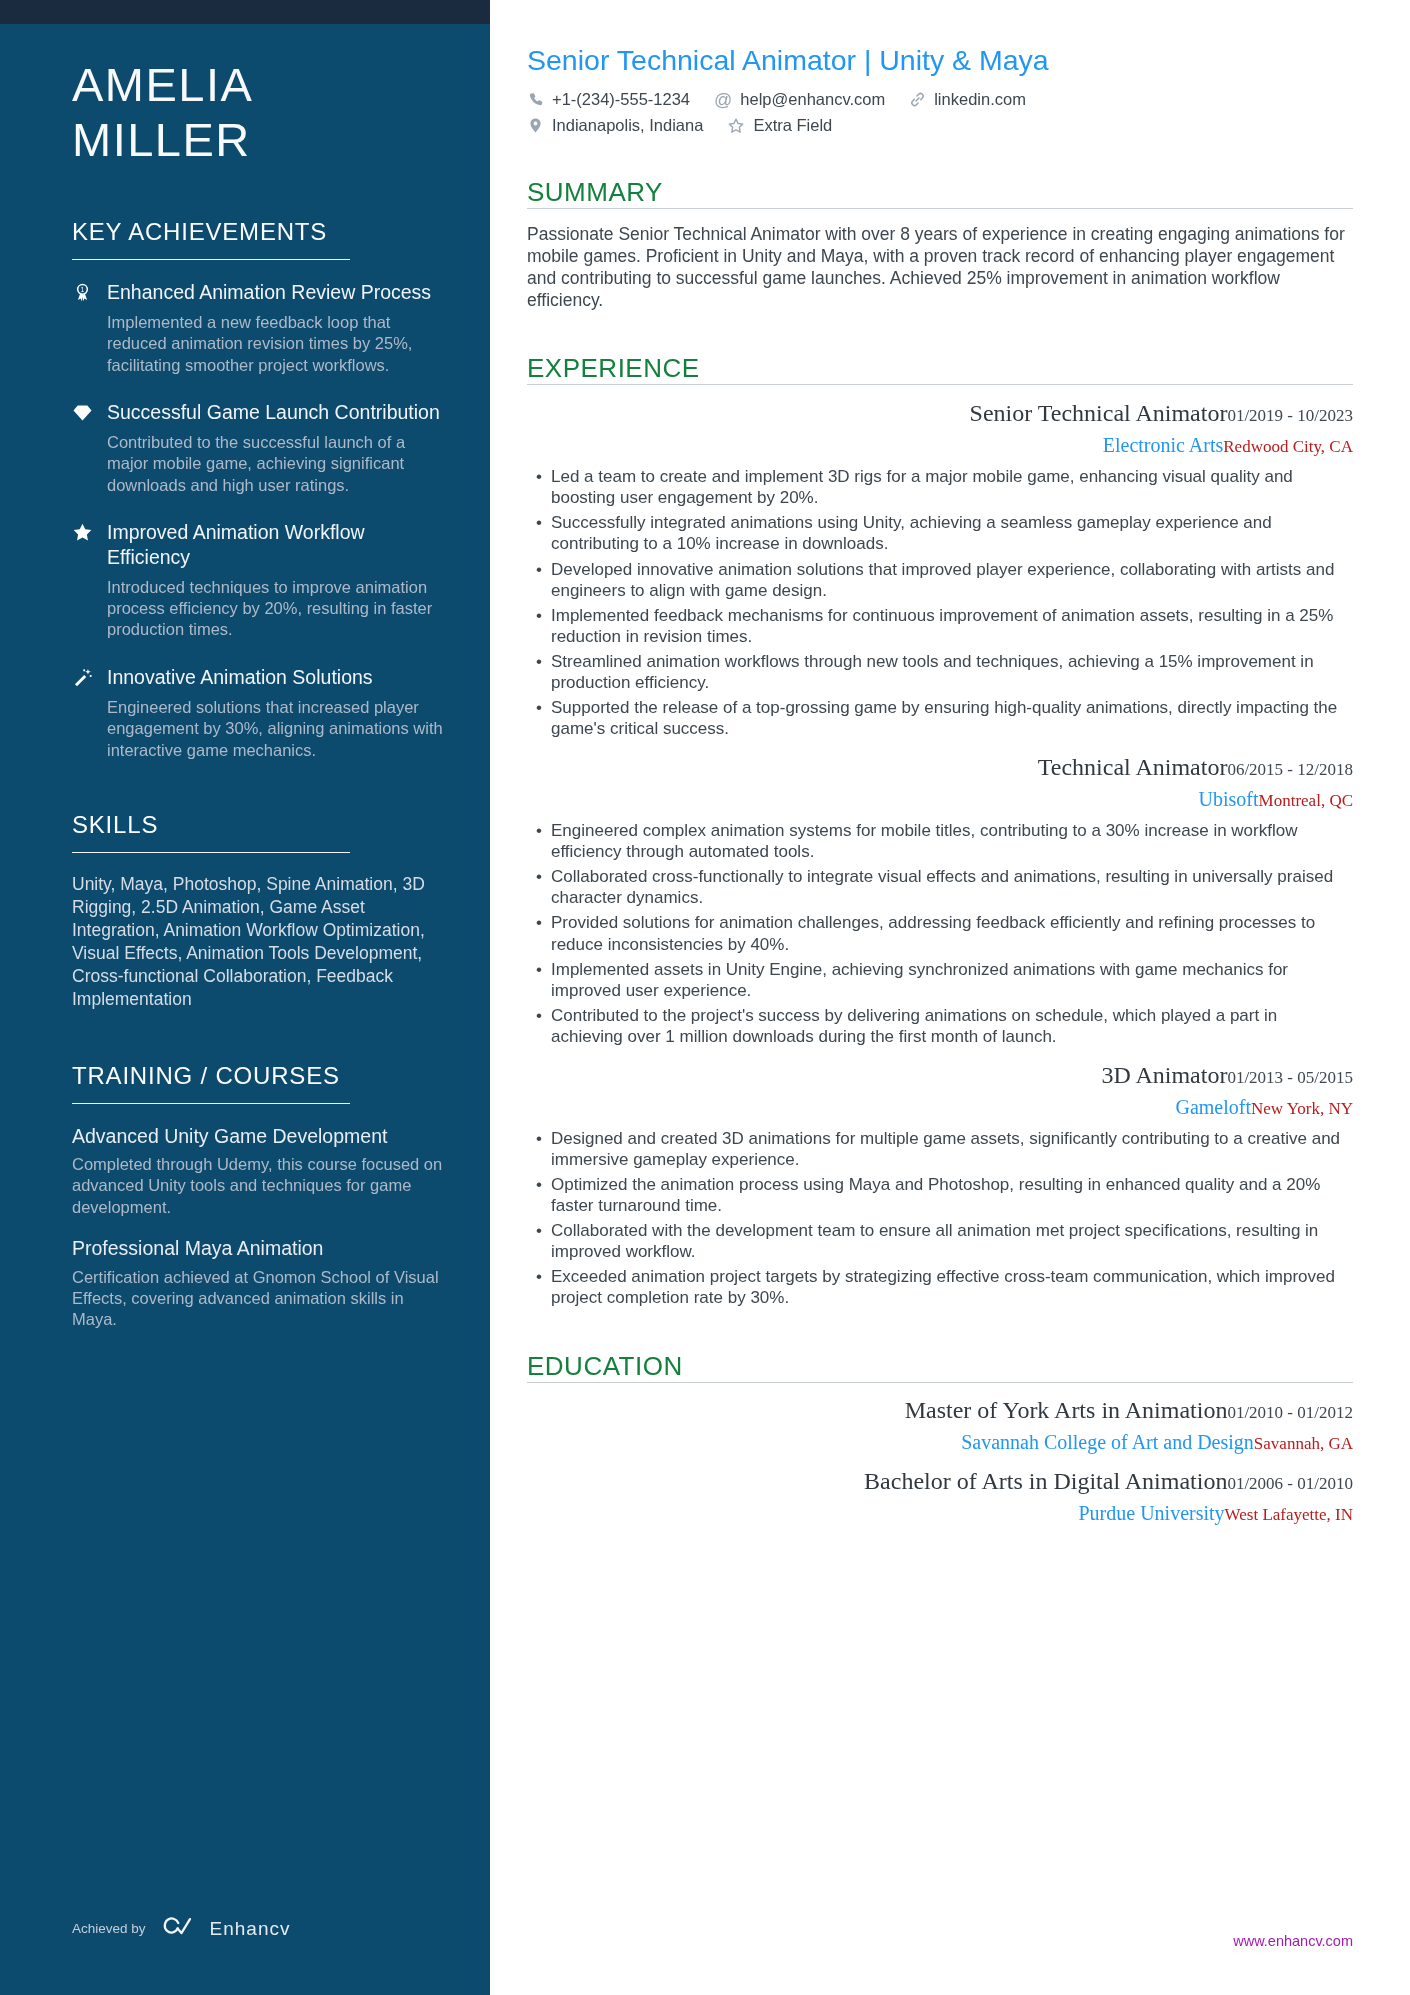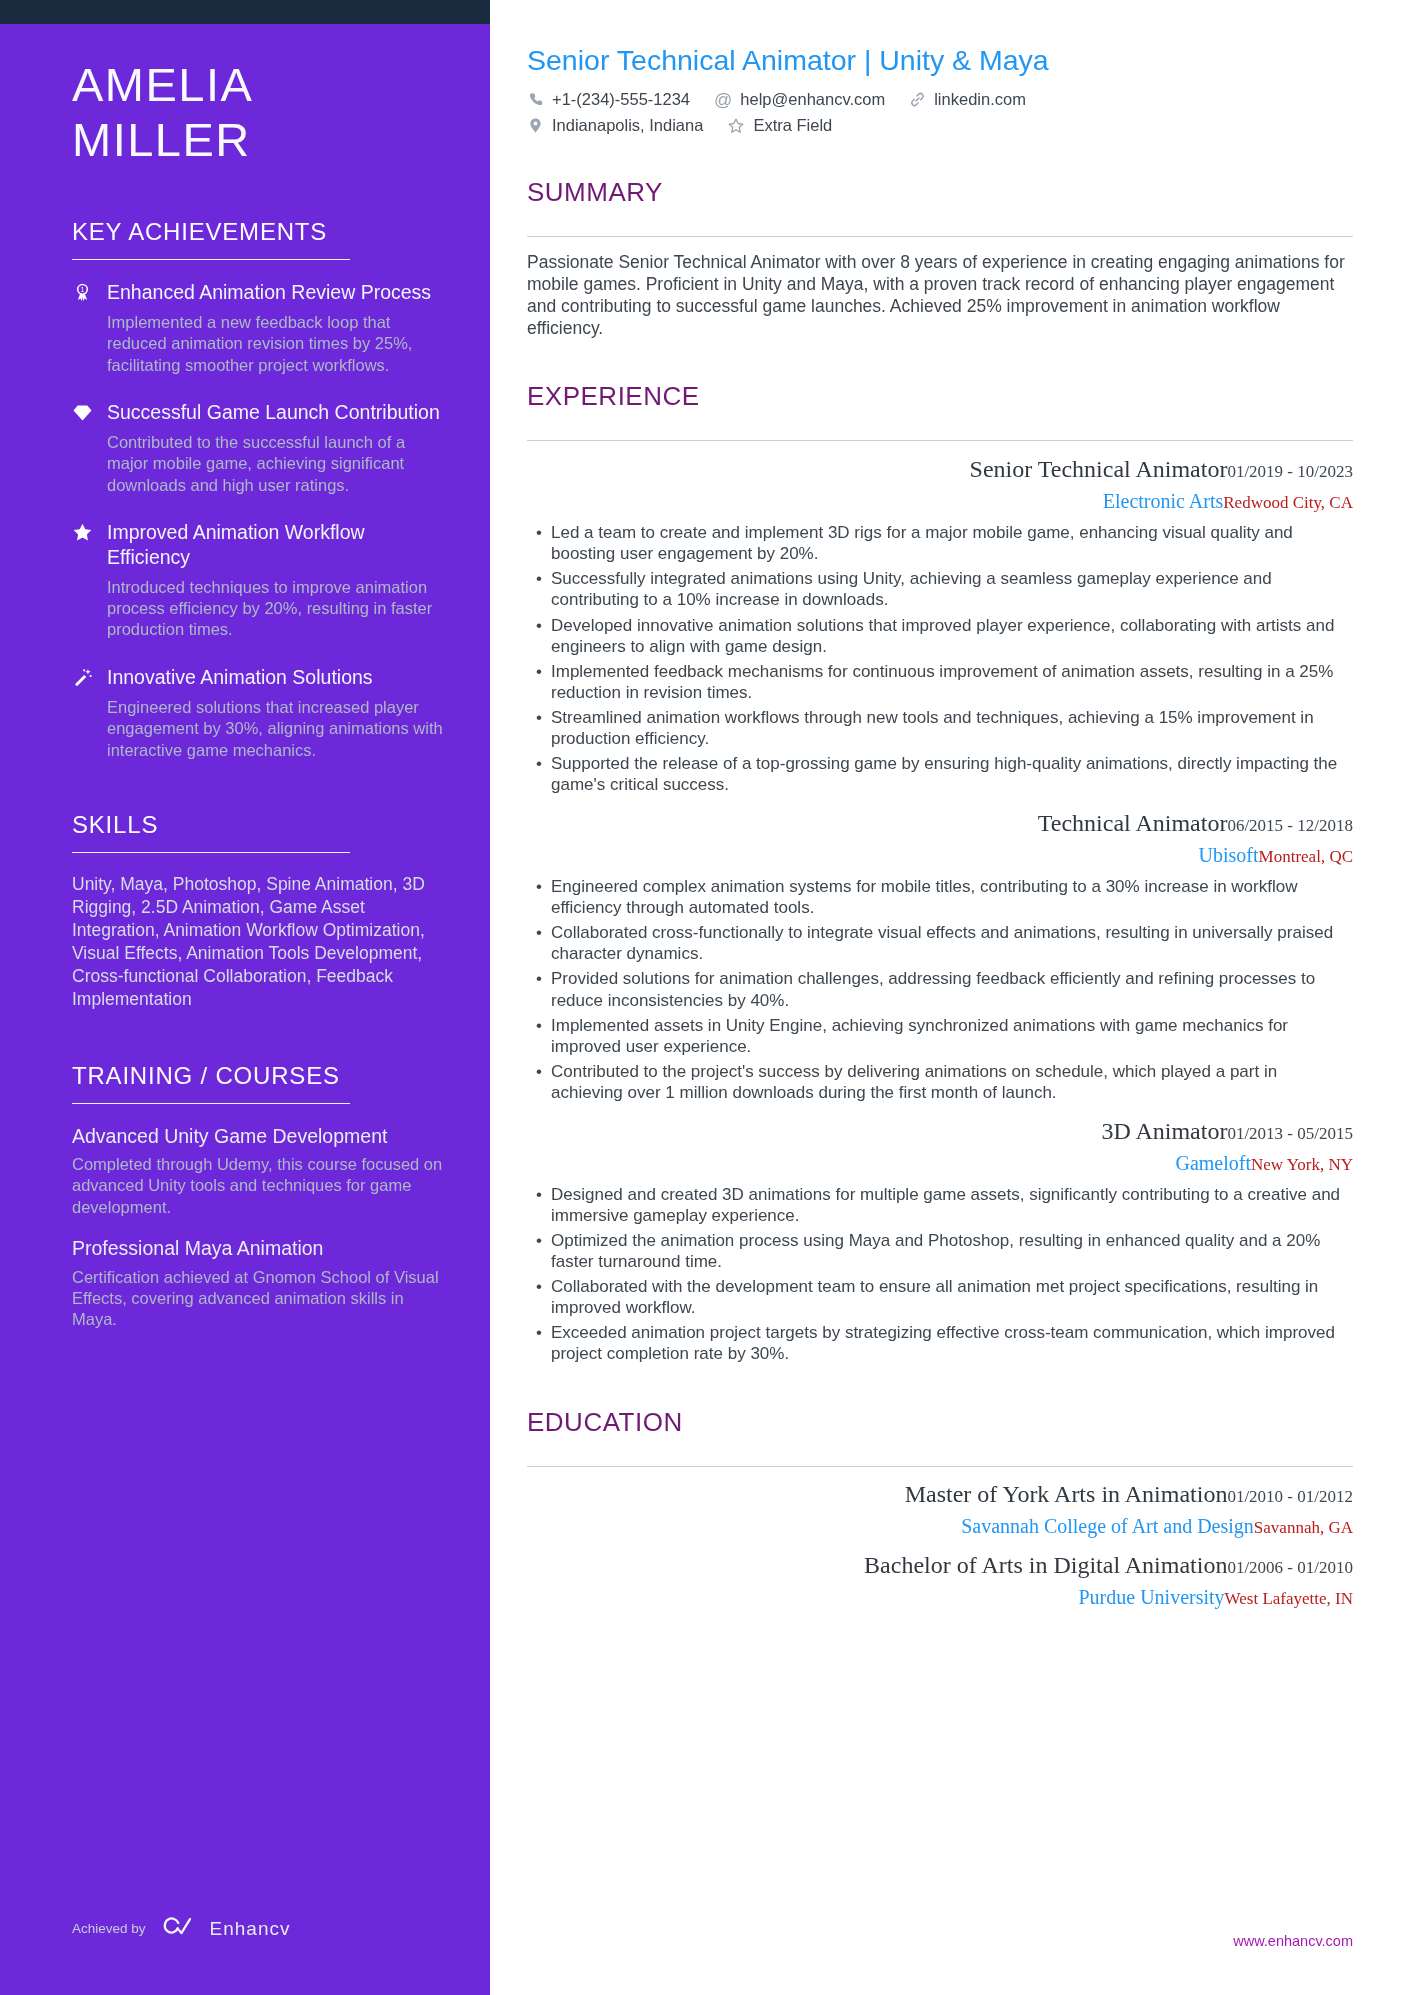--- a/index.html
+++ b/index.html
@@ -1,20 +1,20 @@
 <!DOCTYPE html>
 <html><head>
 <meta charset="utf-8">
 <style>
   html,body{margin:0;padding:0;background:#ffffff;}
   body{width:1410px;font-family:"Liberation Sans",sans-serif;-webkit-font-smoothing:antialiased;}
   .page{position:relative;width:1410px;height:1995px;overflow:hidden;display:flex;background:#fff;}
 
   
-  .sidebar{position:relative;width:490px;flex:none;background:#6d28d9;box-sizing:border-box;
+  .sidebar{position:relative;width:490px;flex:none;background:#0c4a6e;box-sizing:border-box;
            padding:24px 46px 14px 72px;color:#fff;}
   .topstrip{position:absolute;top:0;left:0;width:490px;height:24px;background:#1A2B3F;}
   .side-name{margin-top:34px;font-size:47px;line-height:1.17;letter-spacing:1.5px;
              font-weight:500;color:#F7F9FB;}
   .side-sec-title{margin-top:50px;font-size:24px;letter-spacing:.8px;color:#FBFCFD;font-weight:400;}
   .side-rule{width:278px;border-bottom:1.5px solid #F2F5F8;margin-top:13px;margin-bottom:20px;}
   .ach{display:flex;gap:13px;margin-bottom:24px;}
   .ach-ic{flex:none;width:22px;padding-top:2px;color:#FFFFFF;}
   .ach-title{font-size:19.5px;line-height:1.27;color:#F2F5F8;font-weight:400;}
   .ach-desc{margin-top:7px;font-size:16.5px;line-height:1.3;color:#AEB9C7;}
@@ -28,22 +28,22 @@
   .logo{color:#F2F5F8;display:block;}
 
   
   .main{flex:1;box-sizing:border-box;padding:44px 57px 0 37px;position:relative;}
   .doc-title{font-size:28.5px;color:#2196F3;font-weight:500;}
   .contacts{margin-top:13px;}
   .c-row{display:flex;align-items:center;gap:24px;margin-bottom:7px;}
   .c-item{display:flex;align-items:center;gap:8px;font-size:16.5px;color:#3E474F;}
   .c-ic{color:#9AA5AF;display:flex;align-items:center;}
   .at-glyph{font-size:18px;color:#9AA5AF;line-height:1;}
-  .sec-title{margin-top:42px;font-size:26px;color:#701a75;font-weight:500;letter-spacing:.5px;
-             padding-bottom:28px;border-bottom:1.5px solid #C9CED3;}
+  .sec-title{margin-top:42px;font-size:26px;color:#15803d;font-weight:500;letter-spacing:.5px;
+             padding-bottom:0;border-bottom:1.5px solid #C9CED3;}
   .summary-text{margin-top:14px;font-size:17.5px;line-height:1.26;color:#3E474F;}
   .job{margin-top:15px;}
   .row-split{display:flex;justify-content:flex-end;align-items:baseline;font-family:Liberation Serif, serif;}
   .job-title{font-size:24px;color:#31383F;font-weight:500;}
   .job-date{font-size:17px;color:#3E474F;white-space:nowrap;}
   .job-sub{margin-top:7px;}
   .company{font-size:20px;color:#2196F3;font-weight:500;}
   .job-loc{font-size:17px;color:#b91c1c;white-space:nowrap;}
   ul.bullets{margin:9px 0 0 0;padding:0 0 0 24px;list-style:none;}
   ul.bullets li{position:relative;font-size:17px;line-height:1.24;color:#3E474F;margin-bottom:4px;}

